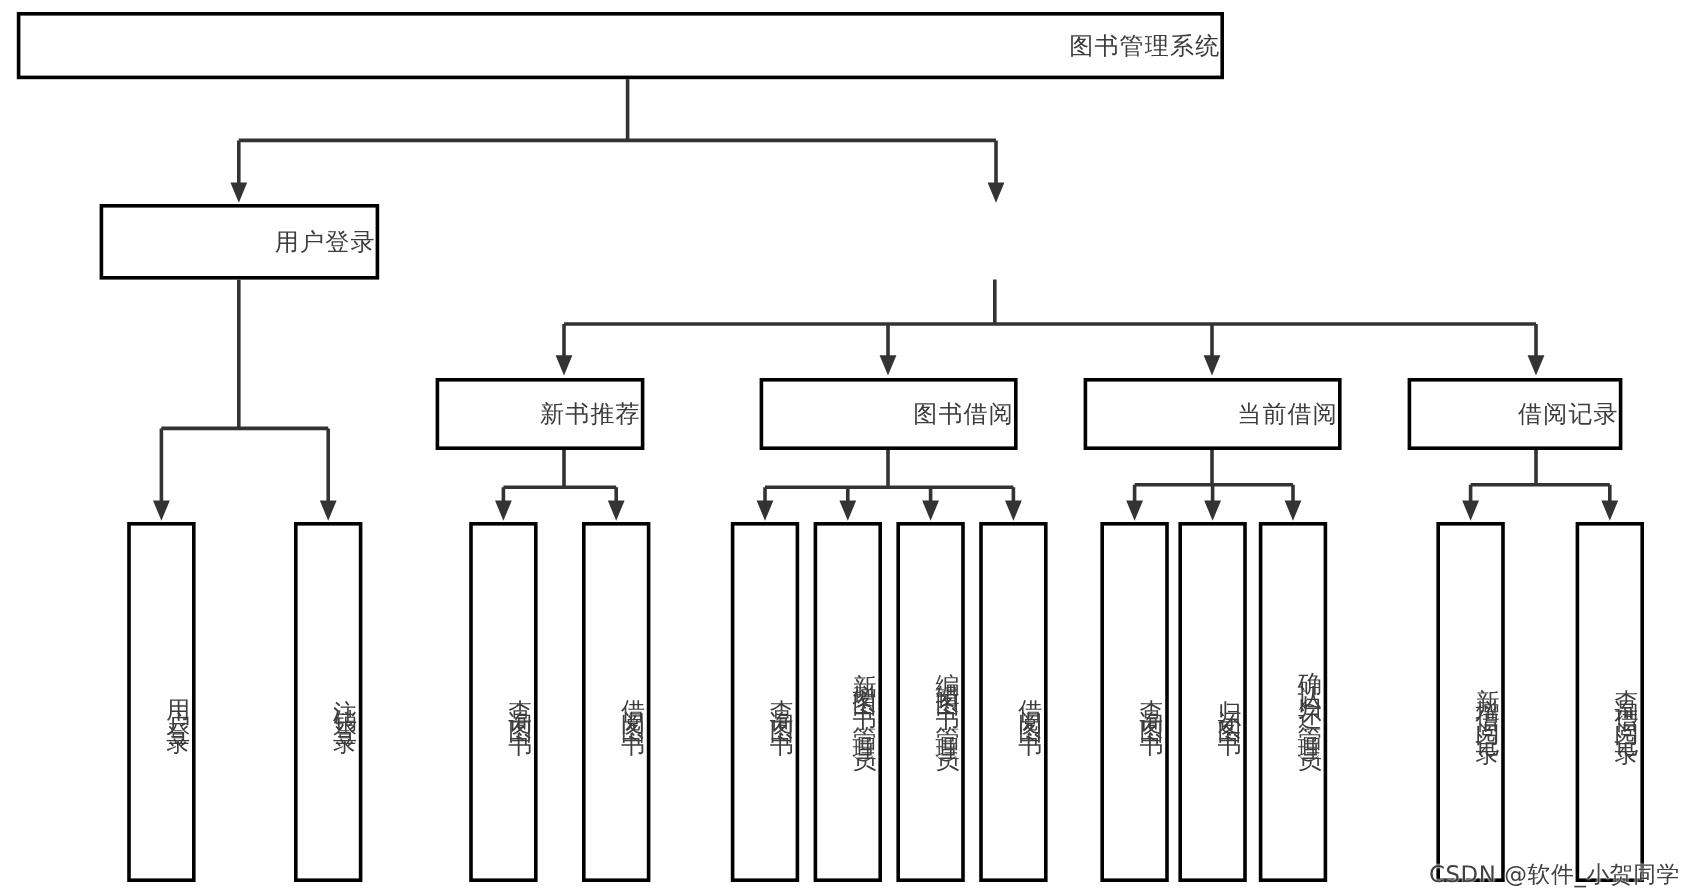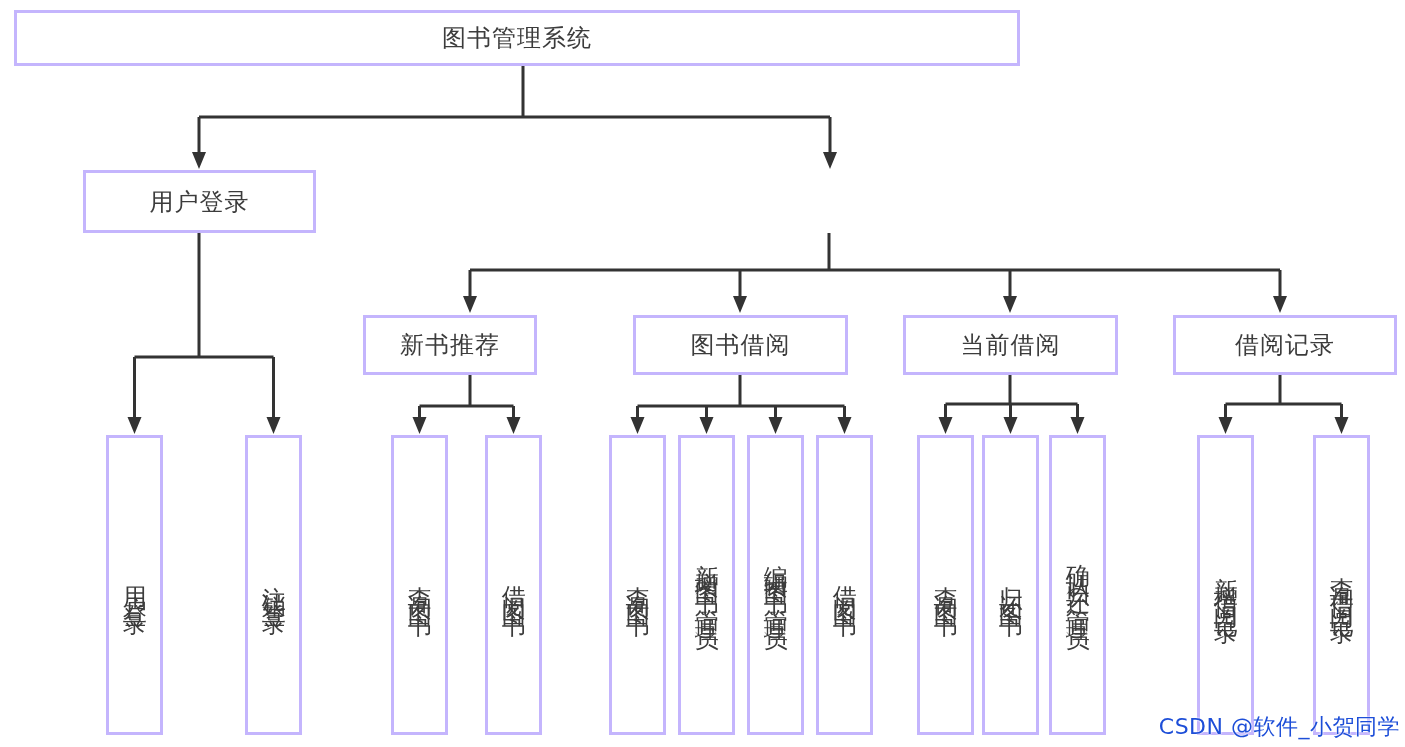--- a/index.html
+++ b/index.html
@@ -12,43 +12,43 @@
     overflow: hidden;
   }
   .connectors {
     position: absolute;
     left: 0; top: 0;
     width: 1405px; height: 747px;
   }
   .node {
     position: absolute;
     box-sizing: border-box;
-    border: 3px solid #c4b5fd;
+    border: 3px solid #000000;
     background: #ffffff;
     display: flex;
     align-items: center;
-    justify-content: center;
+    justify-content: flex-end;
     color: #3c3c3c;
-    font-size: 24px;
+    font-size: 20px;
     letter-spacing: 1px;
   }
   .leaf { width: 57px; height: 300px; }
   .leaf .v {
     writing-mode: vertical-rl;
     text-orientation: mixed;
     letter-spacing: 9px;
     line-height: 1.1;
     white-space: nowrap;
   }
   .watermark {
     position: absolute;
     right: 5px;
     bottom: 5px;
-    color: #1d4ed8;
-    font-size: 22px;
+    color: #404040;
+    font-size: 19px;
     letter-spacing: 0.5px;
     text-shadow: 0 0 2px #ffffff, 0 0 2px #ffffff;
     z-index: 5;
   }
 </style>
 </head>
 <body>
 
 <div class="stage">
 
@@ -82,21 +82,21 @@
 
   <div class="node" style="left:363px;top:315px;width:174px;height:60px">
     <span>新书推荐</span>
   </div>
   <div class="node" style="left:903px;top:315px;width:215px;height:60px">
     <span>当前借阅</span>
   </div>
   <div class="node" style="left:633px;top:315px;width:215px;height:60px">
     <span>图书借阅</span>
   </div>
-  <div class="node" style="left:1173px;top:315px;width:224px;height:60px">
+  <div class="node" style="left:1173px;top:315px;width:179px;height:60px">
     <span>借阅记录</span>
   </div>
 
   <div class="node leaf" style="left:106px;top:435px">
     <span class="v">用户登录</span>
   </div>
   <div class="node leaf" style="left:245px;top:435px">
     <span class="v">注销登录</span>
   </div>
 

